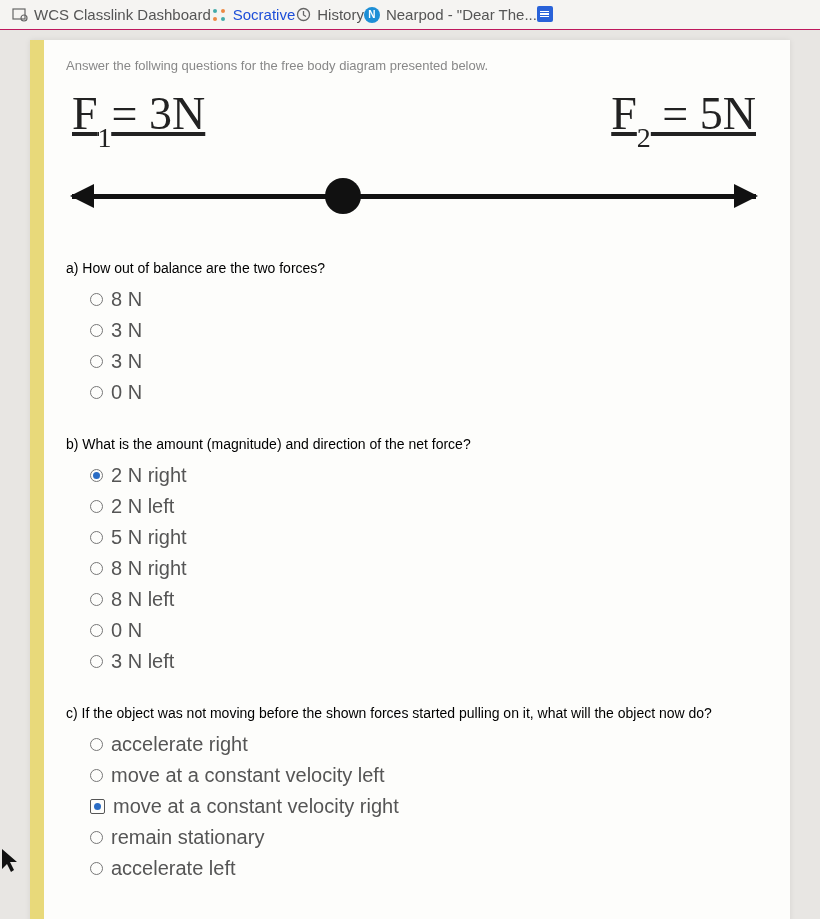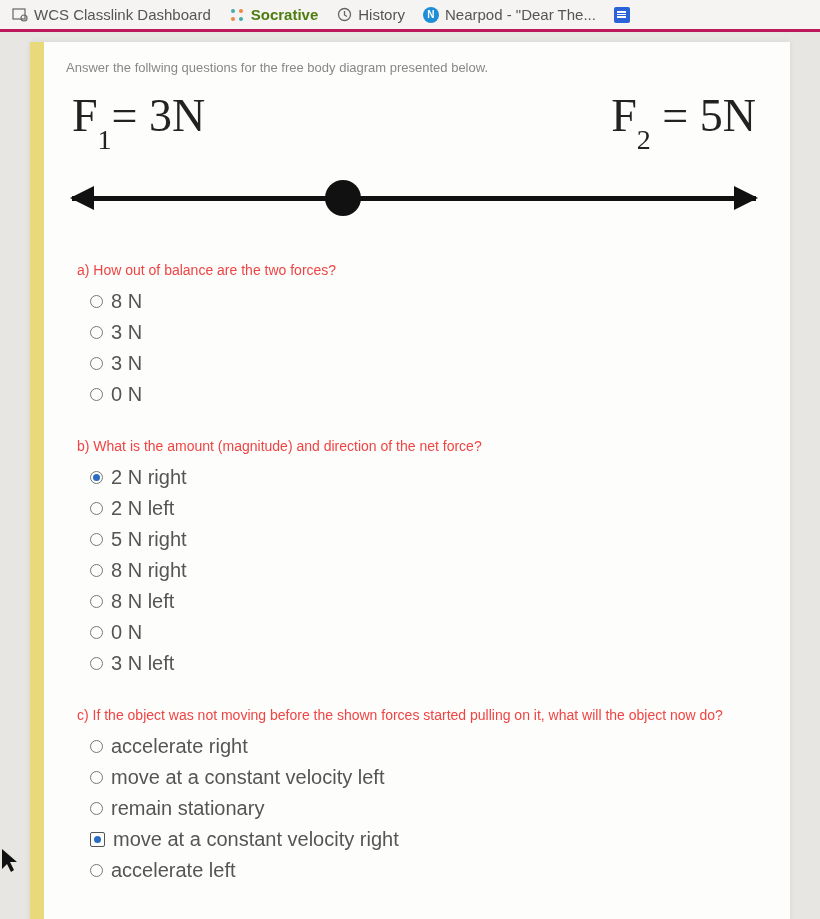--- a/index.html
+++ b/index.html
@@ -6,36 +6,35 @@
   body {
     width: 820px;
     height: 919px;
     font-family: Arial, Helvetica, sans-serif;
     background: #e8e6e3;
     overflow: hidden;
     position: relative;
   }
   .tab-bar {
     display: flex;
-    align-items: center;
-    gap: 18px;
+    align-items: flex-start;
     padding: 6px 12px;
     background: #f5f4f2;
-    border-bottom: 3px solid #be185d;
+    border-bottom: 1px solid #be185d;
     font-size: 15px;
     color: #555;
   }
   .tab {
     display: flex;
     align-items: center;
     gap: 6px;
     white-space: nowrap;
   }
   .tab-icon { width: 16px; height: 16px; display:inline-flex; align-items:center; justify-content:center;}
-  .socrative { color: #4d7c0f; font-weight: bold; }
+  .socrative { color: #1d4ed8; }
   .nearpod-icon { background:#1e8fd6; border-radius:50%; width:16px;height:16px; display:flex;align-items:center;justify-content:center;color:#fff;font-size:10px;font-weight:bold;}
   .docs-icon { background:#2962d9; width:16px;height:16px;border-radius:2px;display:flex;flex-direction:column;justify-content:center;align-items:center;gap:1px;}
   .docs-icon span{background:#fff;height:1.5px;width:9px;}
   .content-wrap {
     display: flex;
     margin: 10px 30px 0 30px;
     background: #fdfdfb;
     height: 915px;
     box-shadow: 0 0 6px rgba(0,0,0,0.08);
   }
@@ -54,20 +53,21 @@
     margin-bottom: 14px;
   }
   .forces-row {
     display: flex;
     justify-content: space-between;
     align-items:flex-end;
     font-family: "Times New Roman", serif;
     font-size: 46px;
     color: #222;
     padding: 0 6px 8px 6px;
+    text-decoration: underline;
   }
   .forces-row .sub { font-size: 28px; vertical-align: sub; position:relative; top:8px;}
   .diagram {
     position: relative;
     height: 60px;
     margin: 12px 6px 34px 6px;
   }
   .line {
     position:absolute; top:28px; left:0; right:0; height:5px; background:#111;
   }
@@ -80,23 +80,22 @@
     width:0;height:0;border-top:12px solid transparent;border-bottom:12px solid transparent;border-left:24px solid #111;
   }
   .dot {
     position:absolute; top:12px; left:37%; width:36px;height:36px;background:#111;border-radius:50%;
   }
   .question {
     margin-bottom: 28px;
   }
   .q-text {
     font-size: 14px;
-    color: #ef4444;
+    color: #000000;
     margin-bottom: 8px;
-    margin-left: 11px;
   }
   .options {
     padding-left: 24px;
   }
   .option {
     display:flex;
     align-items:center;
     gap:8px;
     font-size: 20px;
     color:#555;
@@ -247,26 +246,26 @@
       <div class="options" id="qc-opts">
           <div class="option">
             <span class="radio"></span>
             <span>accelerate right</span>
           </div>
           <div class="option">
             <span class="radio"></span>
             <span>move at a constant velocity left</span>
           </div>
           <div class="option">
-            <span class="radio"></span>
-            <span>remain stationary</span>
-          </div>
-          <div class="option">
             <span class="radio boxed selected"></span>
             <span>move at a constant velocity right</span>
+          </div>
+          <div class="option">
+            <span class="radio"></span>
+            <span>remain stationary</span>
           </div>
           <div class="option">
             <span class="radio"></span>
             <span>accelerate left</span>
           </div>
         </div>
     </div>
 
   </div>
 </div>

